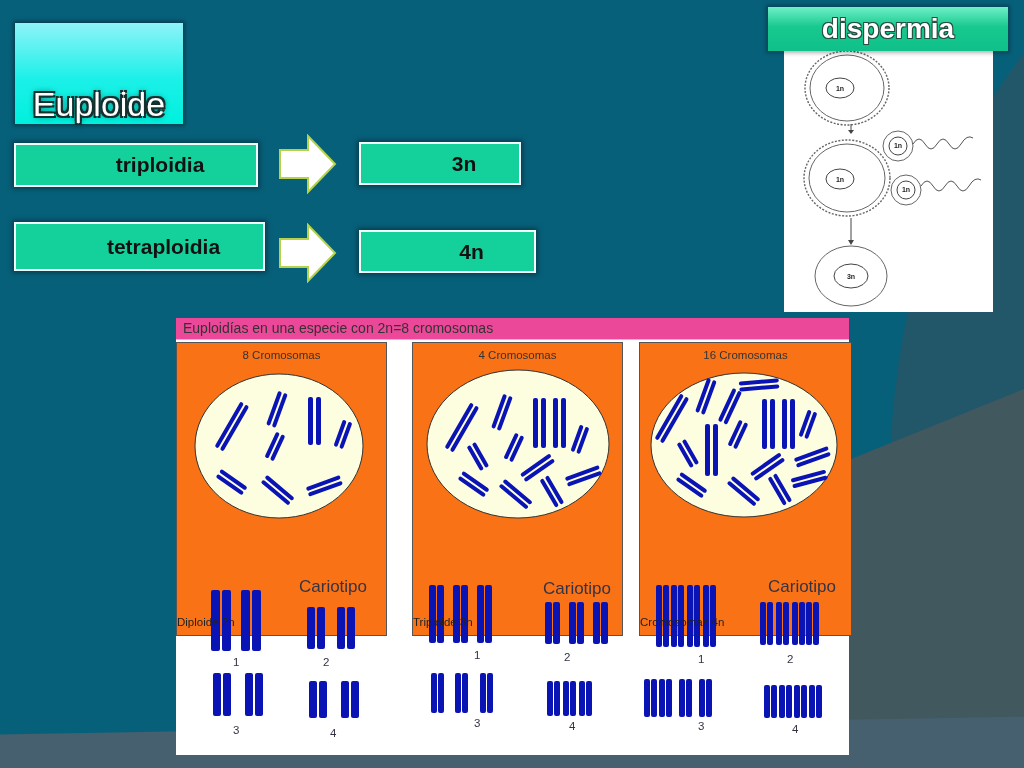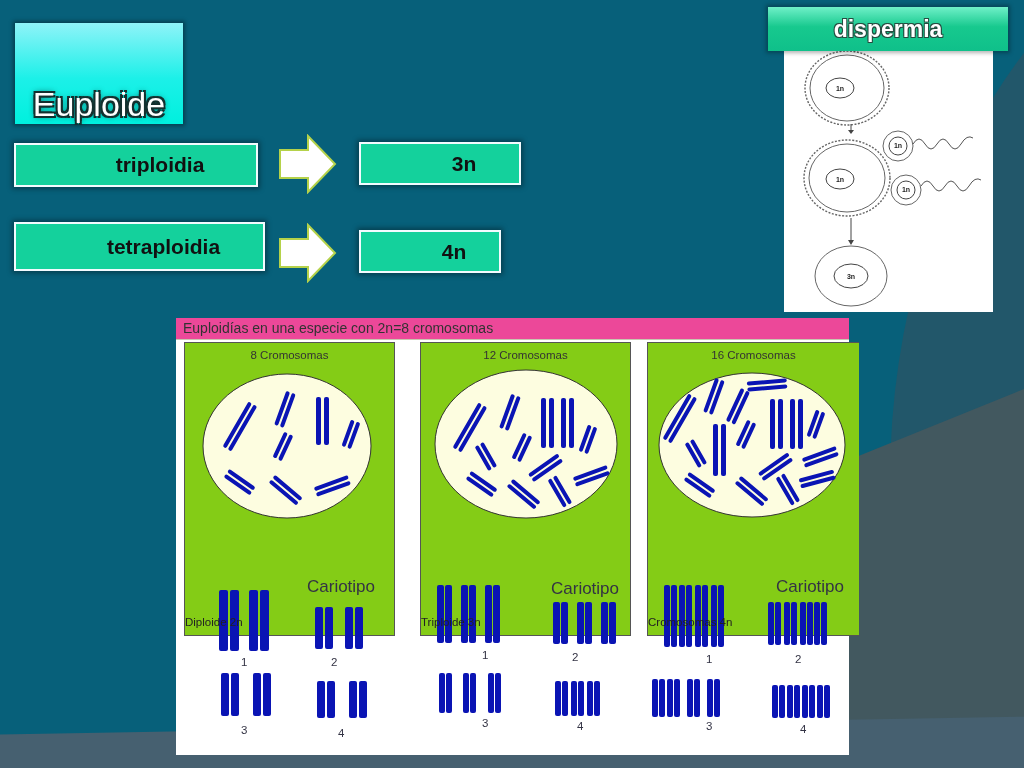--- a/index.html
+++ b/index.html
@@ -51,41 +51,41 @@
 
   
   .disp-header {
     position:absolute; left:768px; top:7px; width:240px; height:44px;
     background:linear-gradient(#6ff0c8 0%, #17c98e 45%, #0fc08a 100%);
     box-shadow:0 0 4px 2px rgba(0,0,0,0.3);
     display:flex; align-items:center; justify-content:center;
     z-index:3;
   }
   .disp-title {
-    font-weight:bold; font-size:23px; color:#fff;
+    font-weight:bold; font-size:28px; color:#fff;
     text-shadow:-1px -1px 0 #254d40, 1px -1px 0 #254d40, -1px 1px 0 #254d40, 1px 1px 0 #254d40;
   }
   .disp-panel {
     position:absolute; left:784px; top:48px; width:209px; height:264px;
     background:#ffffff; z-index:2;
   }
 
   
   .figure {
     position:absolute; left:176px; top:318px; width:673px; height:437px;
     background:#ffffff;
   }
   .fig-header {
     position:absolute; left:0; top:0; width:673px; height:22px;
     background:#ec4899; border-bottom:1px solid #c8c8b0;
     font-size:14px; color:#333; line-height:20px; padding-left:7px; box-sizing:border-box;
   }
   .panel {
     position:absolute; top:24px; height:294px;
-    background:#84cc16; border:1px solid #555; box-sizing:border-box;margin-left:8px;
+    background:#f97316; border:1px solid #555; box-sizing:border-box;
   }
   .panel-title {
     position:absolute; top:6px; left:0; right:0; text-align:center;
     font-size:11.5px; color:#333;
   }
   .panel-foot {
     position:absolute; bottom:7px; left:0; right:0; text-align:left;
     font-size:11.5px; color:#222;
   }
   .cario {
@@ -116,21 +116,21 @@
 <div class="label-box" style="left:359px;top:142px;width:162px;height:43px;">
   <span>3n</span>
 </div>
 
 <div class="label-box" style="left:14px;top:222px;width:251px;height:49px;">
   <span>tetraploidia</span>
 </div>
 <svg class="arrow" style="left:278px;top:223px;" width="60" height="60" viewBox="0 0 60 60">
   <polygon points="2,16 30,16 30,2 57,30 30,58 30,44 2,44" fill="#ffffff" stroke="#b5d24a" stroke-width="2"></polygon>
 </svg>
-<div class="label-box" style="left:359px;top:230px;width:142px;height:43px;">
+<div class="label-box" style="left:359px;top:230px;width:177px;height:43px;">
   <span>4n</span>
 </div>
 
 <div class="disp-header">
   <span class="disp-title">dispermia</span>
 </div>
 <div class="disp-panel">
   <svg width="209" height="264" viewBox="0 0 209 264">
 
     <g>
@@ -235,21 +235,21 @@
       </g>
     </svg>
     <span class="num" style="left:56px;top:313px;">1</span>
     <span class="num" style="left:146px;top:313px;">2</span>
     <span class="num" style="left:56px;top:381px;">3</span>
     <span class="num" style="left:153px;top:384px;">4</span>
     <div class="panel-foot">Diploide 2n</div>
   </div>
 
   <div class="panel" style="left:236px;width:211px;">
-    <div class="panel-title">12 Cromosomas</div>
+    <div class="panel-title">4 Cromosomas</div>
     <svg style="position:absolute;left:12px;top:24px;" width="186" height="155" viewBox="0 0 186 155">
       <ellipse cx="93" cy="77" rx="91" ry="74" fill="#fdfde0" stroke="#333" stroke-width="1"></ellipse>
       <g fill="#0a14b4">
         <g transform="translate(36,60) rotate(30)">
             <rect x="-4" y="-26" width="4" height="52" rx="2"></rect>
             <rect x="2" y="-26" width="4" height="52" rx="2"></rect>
           </g>
         <g transform="translate(76,45) rotate(20)">
             <rect x="-4" y="-18" width="4" height="36" rx="2"></rect>
             <rect x="2" y="-18" width="4" height="36" rx="2"></rect>

